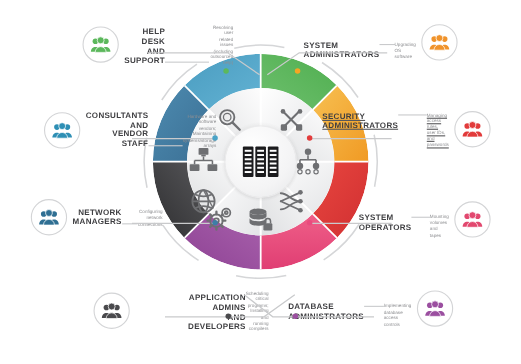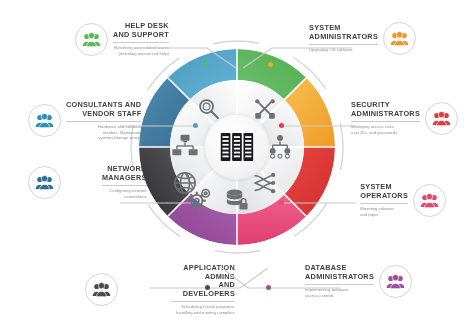--- a/index.html
+++ b/index.html
@@ -5,22 +5,22 @@
   html,body{margin:0;padding:0;background:#ffffff;}
   body{
     width:474px;height:331px;position:relative;overflow:hidden;
     font-family:"Liberation Sans", sans-serif;
     color:#58585a;
   }
   #stage{position:absolute;inset:0;}
 
   
   .callout{position:absolute;display:flex;align-items:center;}
-  .callout.right{flex-direction:row-reverse;}
-  .callout-text{display:flex;flex-direction:column;}
+  .callout.right{flex-direction:row-reverse;align-items:flex-end;}
+  .callout-text{display:flex;flex-direction:row;}
   .callout.left .callout-text{align-items:flex-end;text-align:right;}
   .callout.right .callout-text{align-items:flex-start;text-align:left;}
   .ctitle{
     font-size:7.3px;font-weight:bold;letter-spacing:.25px;
     line-height:8.6px;color:#3f3f42;text-transform:uppercase;
     white-space:pre-line;
   }
   .rule{height:1px;background:#c9cacc;margin:2.5px 0 2.5px 0;width:100%;}
   .cdesc{
     font-size:4.2px;line-height:5.4px;color:#8d8e91;white-space:pre-line;
@@ -353,21 +353,21 @@
     </div>
     <div class="callout-text">
       <div class="ctitle">HELP DESK
 AND SUPPORT</div>
       <div class="rule"></div>
       <div class="cdesc">Resolving user related issues
 (including outsourced help)</div>
     </div>
   </div>
 
-  <div class="callout left" style="left:28px;top:101px;width:166px;">
+  <div class="callout left" style="left:40px;top:101px;width:166px;">
     <div class="badge">
       <svg viewBox="0 0 32 26">
         <g fill="#2e8fb5">
           <circle cx="8" cy="8" r="4.3"></circle>
             <path d="M1 24 c0-4.3 3.2-7.4 7-7.4 s7 3.1 7 7.4z"></path>
           <circle cx="24" cy="8" r="4.3"></circle>
             <path d="M17 24 c0-4.3 3.2-7.4 7-7.4 s7 3.1 7 7.4z"></path>
           <circle cx="16" cy="6.5" r="5.3" stroke="#ffffff" stroke-width="1.1"></circle>
           <path d="M7.6 25 c0-5 3.8-8.8 8.4-8.8 s8.4 3.8 8.4 8.8z" stroke="#ffffff" stroke-width="1.1"></path>
         </g>
@@ -376,21 +376,21 @@
     <div class="callout-text">
       <div class="ctitle">CONSULTANTS AND
 VENDOR STAFF</div>
       <div class="rule"></div>
       <div class="cdesc">Hardware and software
 vendors; Maintaining
 systems/storage arrays</div>
     </div>
   </div>
 
-  <div class="callout left" style="left:28px;top:165px;width:166px;gap:36px;">
+  <div class="callout left" style="left:28px;top:181px;width:166px;">
     <div class="badge">
       <svg viewBox="0 0 32 26">
         <g fill="#2f6f93">
           <circle cx="8" cy="8" r="4.3"></circle>
             <path d="M1 24 c0-4.3 3.2-7.4 7-7.4 s7 3.1 7 7.4z"></path>
           <circle cx="24" cy="8" r="4.3"></circle>
             <path d="M17 24 c0-4.3 3.2-7.4 7-7.4 s7 3.1 7 7.4z"></path>
           <circle cx="16" cy="6.5" r="5.3" stroke="#ffffff" stroke-width="1.1"></circle>
           <path d="M7.6 25 c0-5 3.8-8.8 8.4-8.8 s8.4 3.8 8.4 8.8z" stroke="#ffffff" stroke-width="1.1"></path>
         </g>
@@ -441,21 +441,21 @@
       </svg>
     </div>
     <div class="callout-text">
       <div class="ctitle">SYSTEM
 ADMINISTRATORS</div>
       <div class="rule"></div>
       <div class="cdesc">Upgrading OS software</div>
     </div>
   </div>
 
-  <div class="callout right" style="left:296px;top:101px;width:162px;">
+  <div class="callout right" style="left:284px;top:101px;width:162px;text-decoration:underline;">
     <div class="badge">
       <svg viewBox="0 0 32 26">
         <g fill="#e23b3b">
           <circle cx="8" cy="8" r="4.3"></circle>
             <path d="M1 24 c0-4.3 3.2-7.4 7-7.4 s7 3.1 7 7.4z"></path>
           <circle cx="24" cy="8" r="4.3"></circle>
             <path d="M17 24 c0-4.3 3.2-7.4 7-7.4 s7 3.1 7 7.4z"></path>
           <circle cx="16" cy="6.5" r="5.3" stroke="#ffffff" stroke-width="1.1"></circle>
           <path d="M7.6 25 c0-5 3.8-8.8 8.4-8.8 s8.4 3.8 8.4 8.8z" stroke="#ffffff" stroke-width="1.1"></path>
         </g>

